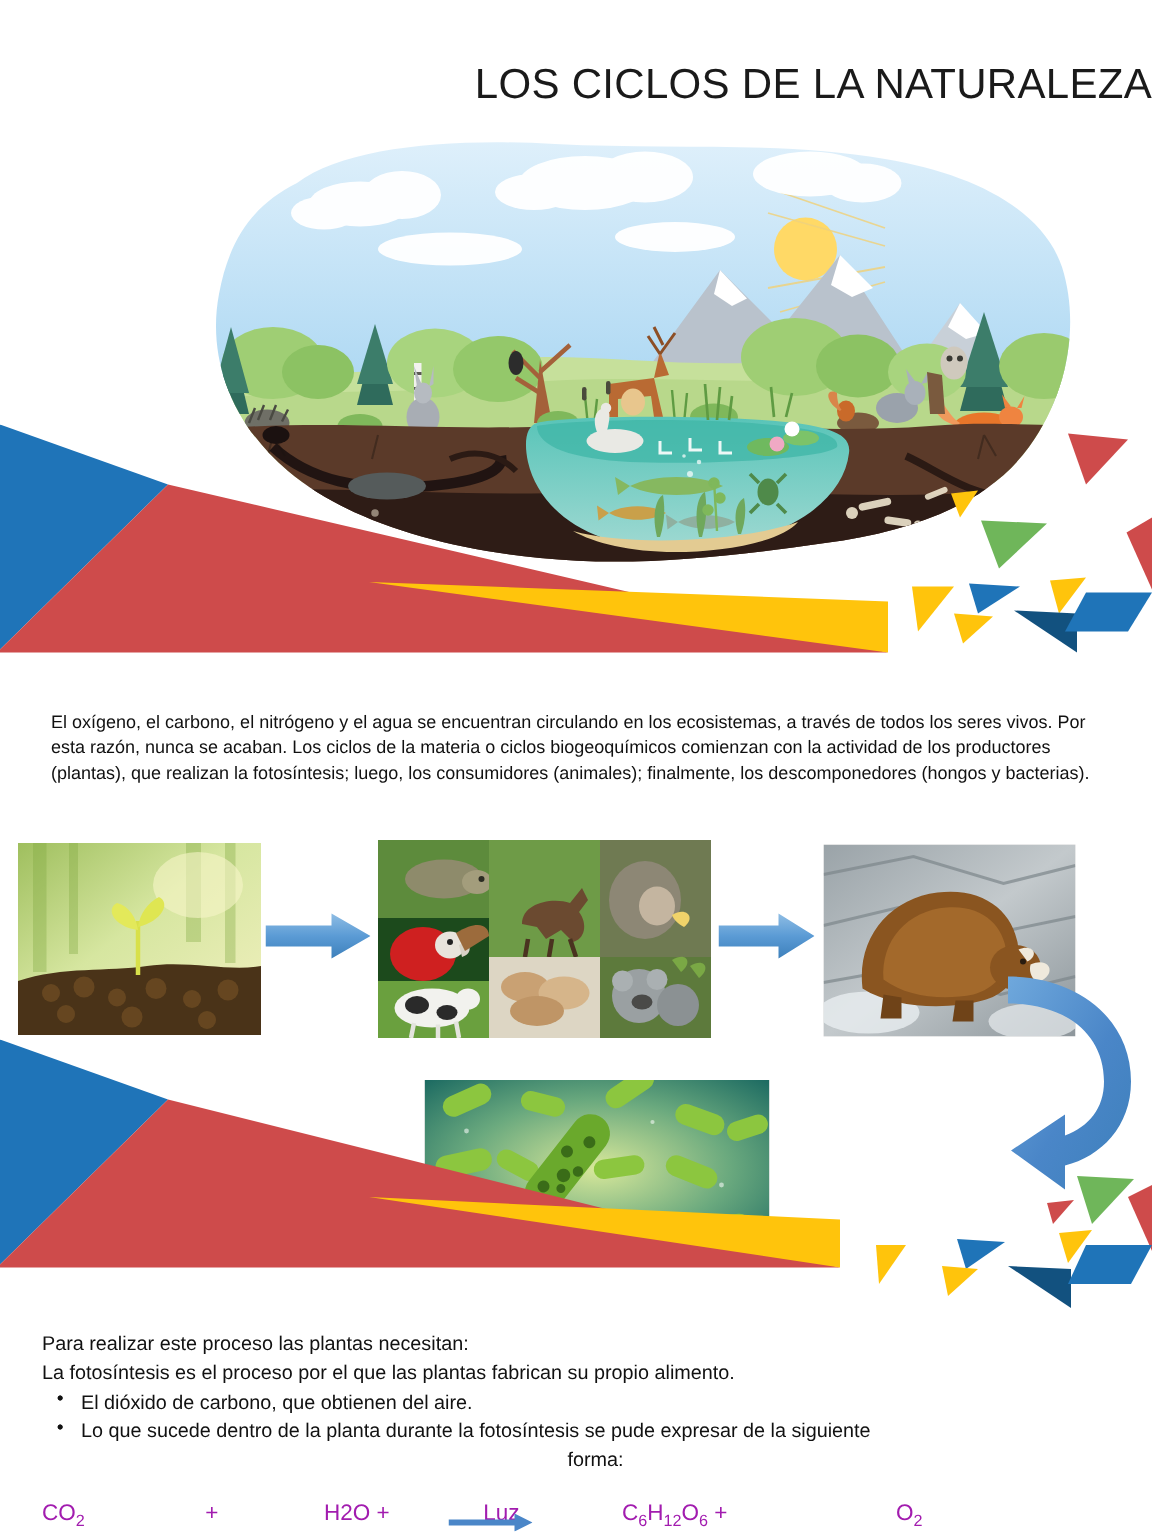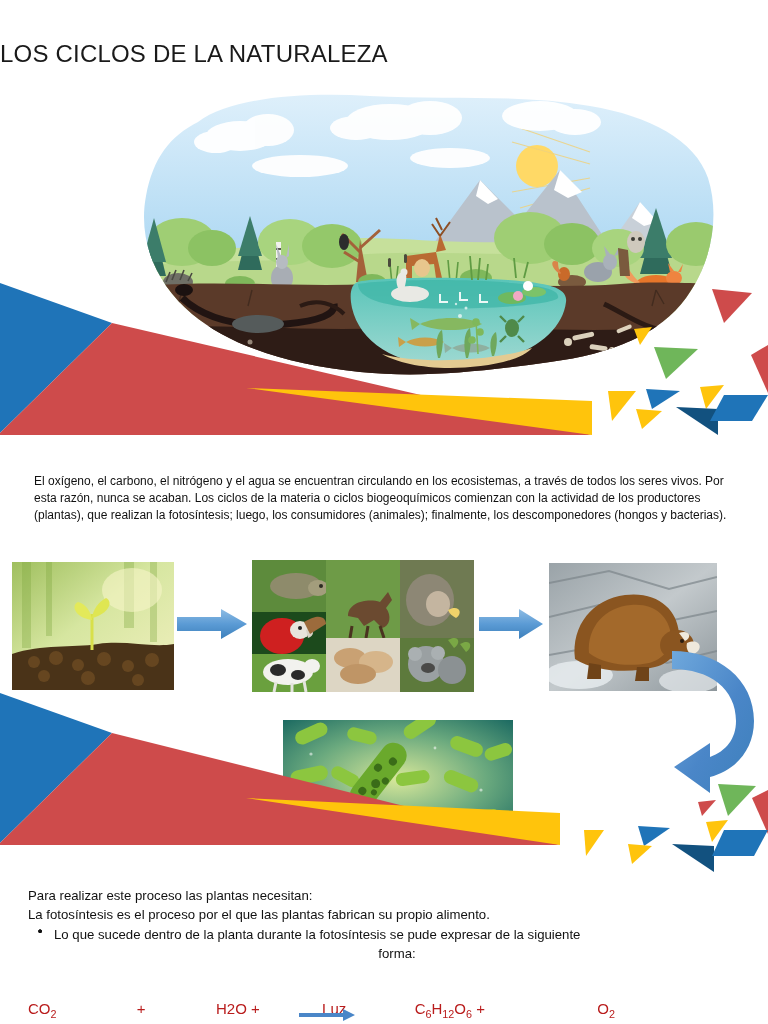--- a/index.html
+++ b/index.html
@@ -7,22 +7,22 @@
     width:768px;height:1024px;
     background:#ffffff;
     font-family:"Liberation Sans", sans-serif;
     overflow:hidden;
     position:relative;
   }
   .slide{position:relative;width:768px;height:1024px;overflow:hidden;background:#fff;}
 
   
   .title{
-    position:absolute;left:0;top:40px;width:768px;text-align:left;
-    font-size:24px;font-weight:400;color:#1a1a1a;letter-spacing:.2px;
+    position:absolute;left:0;top:40px;width:768px;text-align:right;
+    font-size:28px;font-weight:400;color:#1a1a1a;letter-spacing:.2px;
   }
 
   
   .band{position:absolute;left:0;width:768px;height:160px;pointer-events:none;}
   .band svg{display:block;width:768px;height:160px;}
   .band-top{top:283px;}
   .band-bottom{top:693px;}
 
   
   .confetti{position:absolute;pointer-events:none;}
@@ -61,21 +61,21 @@
     font-size:13.2px;line-height:1.46;color:#111;
   }
   .bottom p{margin:0;}
   .bullets{list-style:none;margin:0;padding:0;}
   .bullets li{position:relative;padding-left:26px;margin:0;}
   .bullets li .bl{position:absolute;left:10px;top:-1px;font-size:12px;}
   .cont{padding-left:26px;text-align:center;}
 
   .eq{
     position:absolute;left:28px;top:1000px;width:712px;
-    font-size:15px;color:#b91c1c;white-space:nowrap;
+    font-size:15px;color:#a21caf;white-space:nowrap;
   }
   .eq span.s{display:inline-block;}
   .eq .gap1{width:72px;}
   .eq .gap2{width:62px;}
   .eq .gap3{width:54px;}
   .eq .gap4{width:60px;}
   .eq .gap5{width:104px;}
   sub{font-size:.72em;}
   .eqarrow{position:absolute;left:299px;top:1009px;}
   .eqarrow svg{display:block;}
@@ -588,20 +588,21 @@
 
   <div class="bottom">
     <p>Para realizar este proceso las plantas necesitan:</p>
     <p>La fotosíntesis es el proceso por el que las plantas fabrican su propio alimento.</p>
     <ul class="bullets">
       <li>
         <span class="bl">•</span>
       </li>
       <li>
         <span class="bl">•</span>
+        <span>El dióxido de carbono, que obtienen del aire.</span>
       </li>
       <li>
         <span class="bl">•</span>
       </li>
       <li>
         <span class="bl">•</span>
         <span>Lo que sucede dentro de la planta durante la fotosíntesis se pude expresar de la siguiente</span>
       </li>
     </ul>
     <div class="cont">forma:</div>

